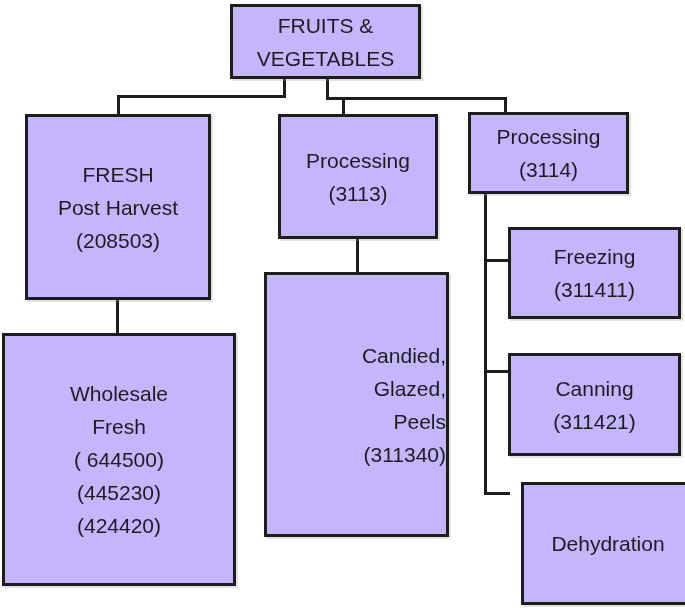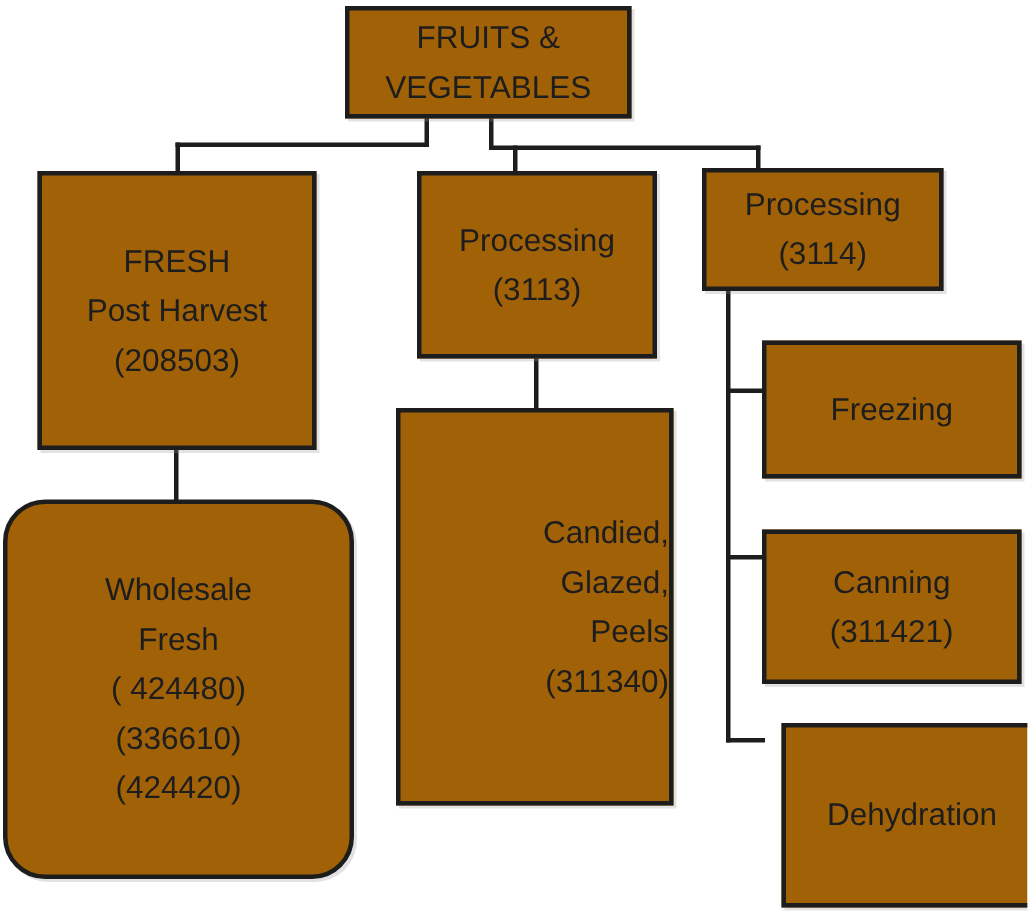--- a/index.html
+++ b/index.html
@@ -12,21 +12,21 @@
     width: 685px;
     height: 608px;
     background: #ffffff;
     font-family: "Liberation Sans", sans-serif;
     color: #1d1d1d;
     overflow: hidden;
   }
   .node {
     position: absolute;
     box-sizing: border-box;
-    background: #a16207;
+    background: #c4b5fd;
     border: 3px solid #1d1d1d;
     display: flex;
     flex-direction: column;
     align-items: center;
     justify-content: center;
     text-align: center;
     font-size: 21px;
     line-height: 33px;
     box-shadow: 2px 2px 0 rgba(150,150,150,0.28);
   }
@@ -64,25 +64,25 @@
     <span>FRUITS &amp;</span>
     <span>VEGETABLES</span>
   </div>
 
   <div class="node" style="left:25px; top:114px; width:186px; height:186px;">
     <span>FRESH</span>
     <span>Post Harvest</span>
     <span>(208503)</span>
   </div>
 
-  <div class="node" style="left:2px; top:333px; width:234px; height:253px;border-radius:28px;">
+  <div class="node" style="left:2px; top:333px; width:234px; height:253px;">
     <span>Wholesale</span>
     <span>Fresh</span>
-    <span>( 424480)</span>
-    <span>(336610)</span>
+    <span>( 644500)</span>
+    <span>(445230)</span>
     <span>(424420)</span>
   </div>
 
   <div class="node" style="left:278px; top:114px; width:160px; height:125px;">
     <span>Processing</span>
     <span>(3113)</span>
   </div>
 
   <div class="node" style="left:264px; top:272px; width:185px; height:265px;align-items:flex-end;">
     <span>Candied,</span>
@@ -91,20 +91,21 @@
     <span>(311340)</span>
   </div>
 
   <div class="node" style="left:468px; top:112px; width:161px; height:82px;">
     <span>Processing</span>
     <span>(3114)</span>
   </div>
 
   <div class="node" style="left:508px; top:227px; width:173px; height:92px;text-align:right;">
     <span>Freezing</span>
+    <span>(311411)</span>
   </div>
 
   <div class="node" style="left:508px; top:353px; width:173px; height:103px;text-align:center;">
     <span>Canning</span>
     <span>(311421)</span>
   </div>
 
   <div class="node" style="left:509px; top:482px; width:174px; height:123px;margin-left:12px;">
     <span>Dehydration</span>
   </div>

